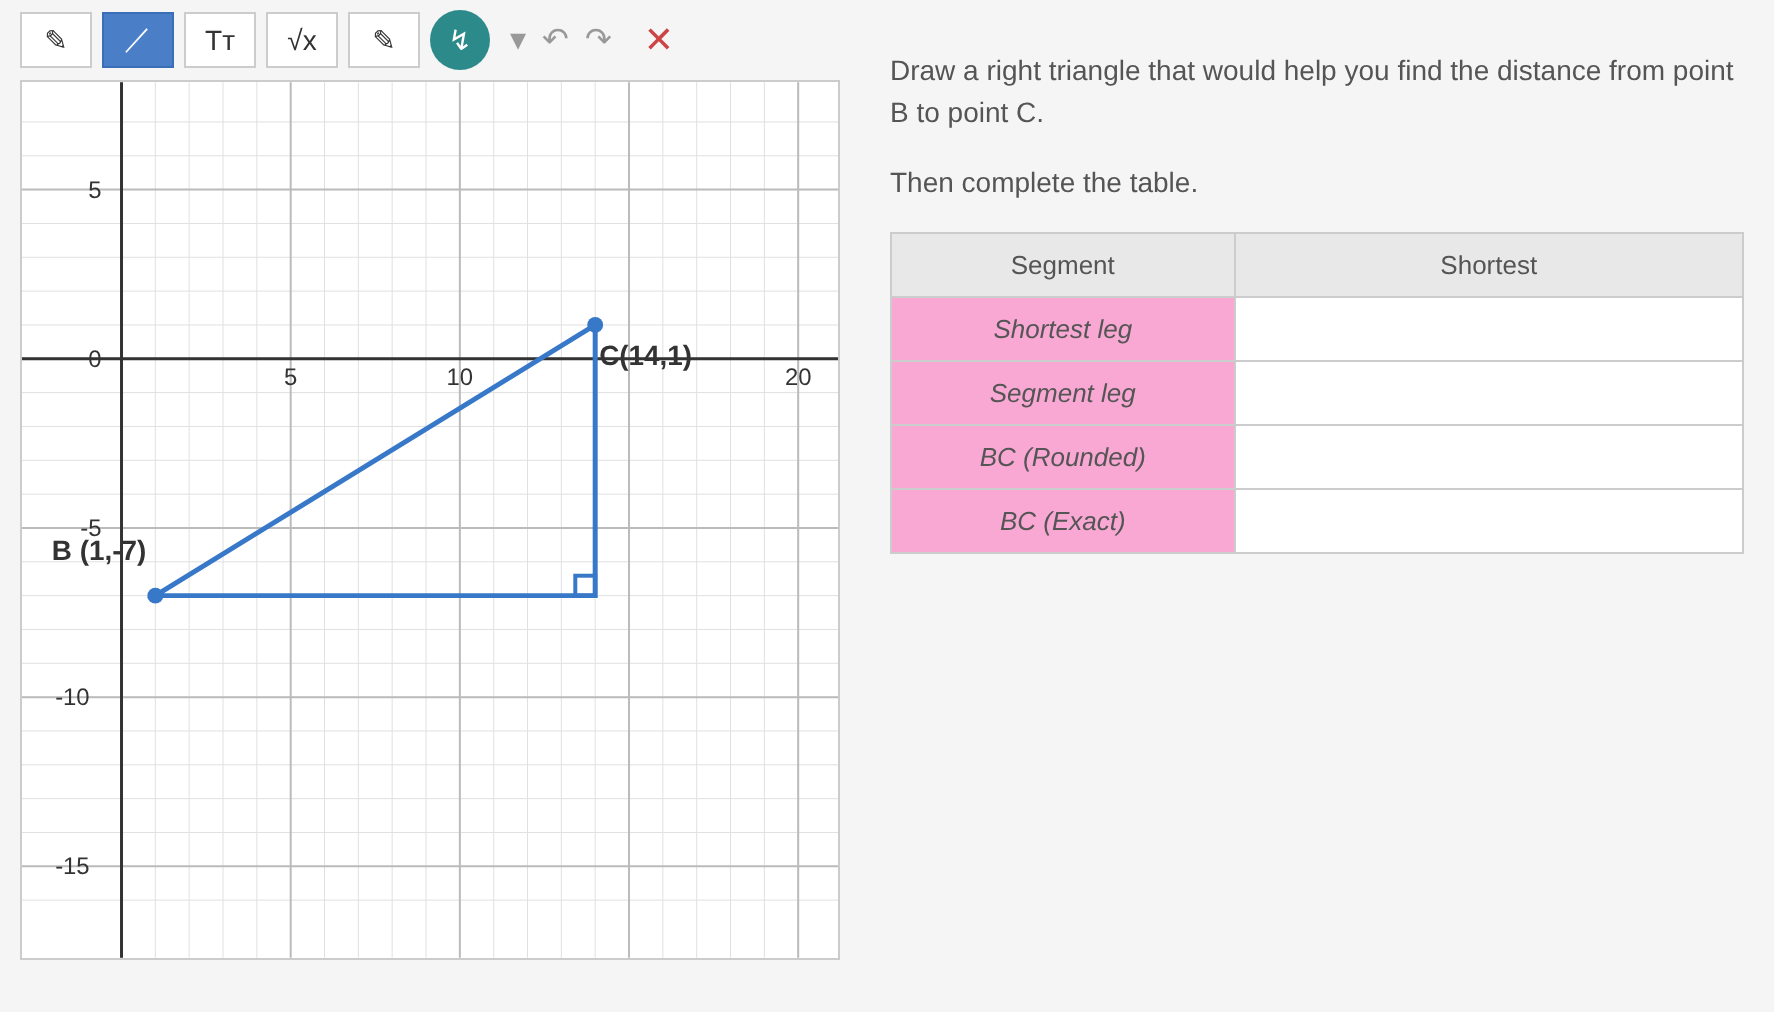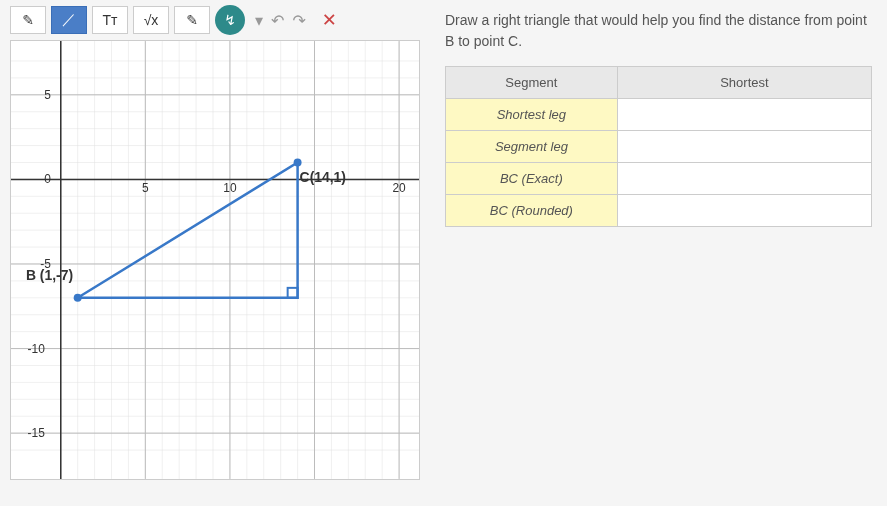--- a/index.html
+++ b/index.html
@@ -11,20 +11,21 @@
       overflow: hidden;
       display: flex;
     }
     .left-panel {
       width: 430px;
       padding: 5px 10px;
     }
     .right-panel {
       flex: 1;
       padding: 10px 15px;
+      margin-top: 15px;
     }
     .toolbar {
       display: flex;
       gap: 5px;
       align-items: center;
       margin-bottom: 5px;
     }
     .tool-btn {
       width: 36px;
       height: 28px;
@@ -85,21 +86,21 @@
       padding: 8px 12px;
       font-size: 13px;
       color: #555;
       text-align: center;
     }
     .answer-table th {
       background: #e8e8e8;
       font-weight: normal;
     }
     .answer-table td:first-child {
-      background: #fef9c3;
+      background: #f9a8d4;
       font-style: italic;
     }
     .answer-table td:last-child {
       background: #fff;
       min-width: 160px;
     }
     
     .axis-label {
       font-size: 12px;
       fill: #333;
@@ -212,40 +213,41 @@
       <text x="390" y="152" class="axis-label" text-anchor="middle">20</text>
 
       <text x="15" y="240" class="point-label">B (1,-7)</text>
       <text x="290" y="142" class="point-label">C(14,1)</text>
     </svg>
   </div>
 </div>
 
 <div class="right-panel">
   <p class="instructions">Draw a right triangle that would help you find the distance from point B to point C.</p>
+  <p class="instructions">Then complete the table.</p>
 
   <table class="answer-table">
     <thead>
       <tr>
         <th>Segment</th>
         <th>Shortest</th>
       </tr>
     </thead>
     <tbody>
       <tr>
         <td>Shortest leg</td>
         <td></td>
       </tr>
       <tr>
         <td>Segment leg</td>
         <td></td>
       </tr>
       <tr>
+        <td>BC (Rounded)</td>
+        <td></td>
+      </tr>
+      <tr>
         <td>BC (Exact)</td>
-        <td></td>
-      </tr>
-      <tr>
-        <td>BC (Rounded)</td>
         <td></td>
       </tr>
     </tbody>
   </table>
 </div>
 
 </body></html>

